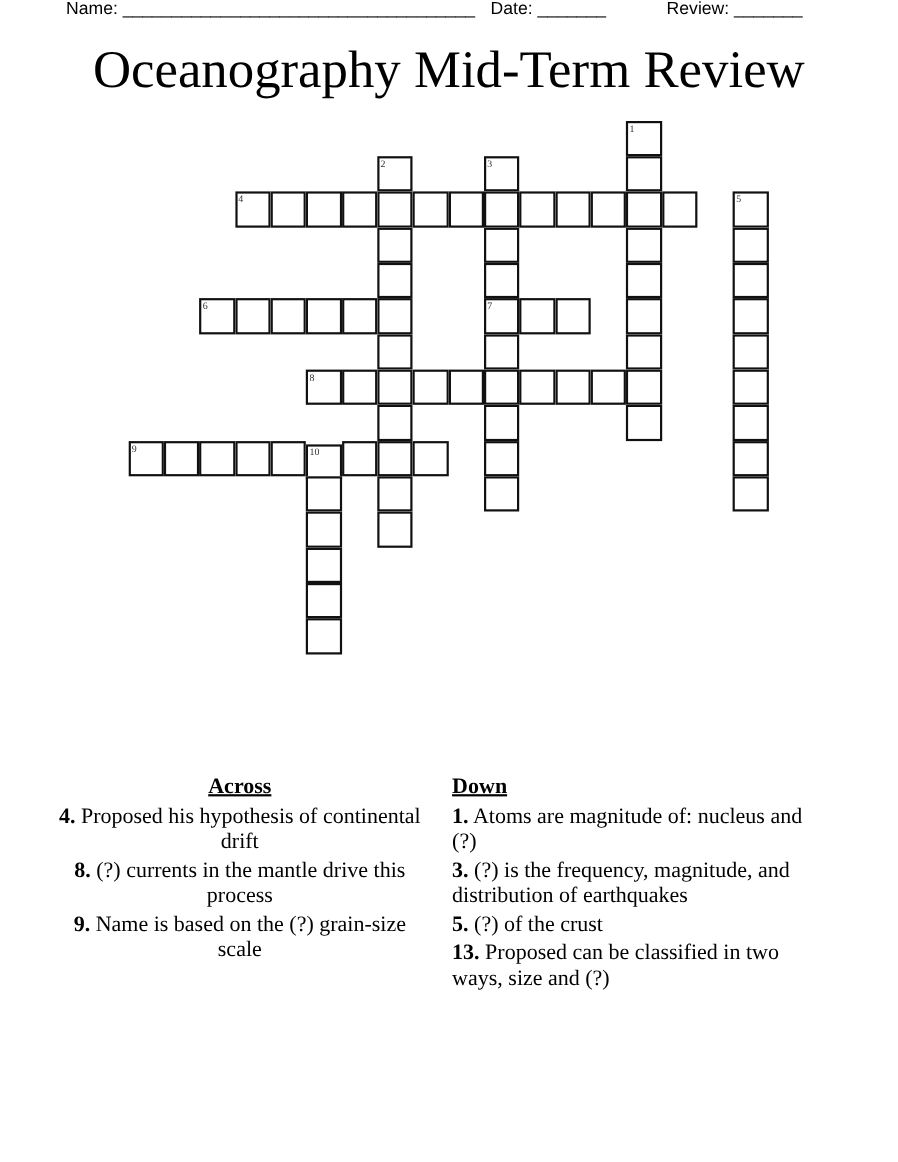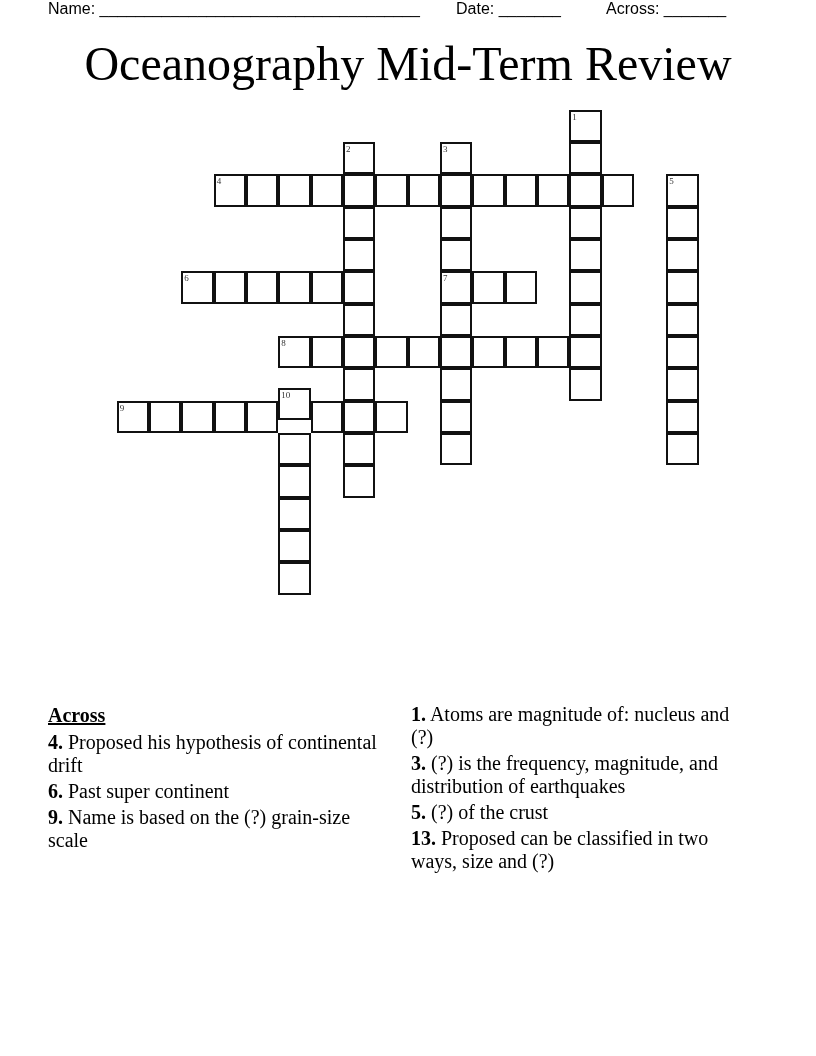--- a/index.html
+++ b/index.html
@@ -20,35 +20,35 @@
     border:2px solid #111; background:#fff;
   }
   .cell .num {
     position:absolute; top:0px; left:1px; font-family:"Liberation Serif", serif;
     font-size:9px; line-height:10px; color:#333;
   }
   .clues {
     position:absolute; top:703px; font-family:"Liberation Serif", serif;
     font-size:20px; line-height:23px;
   }
-  .clues.across { left:48px; width:340px; }
+  .clues.across { left:48px; width:340px;text-align:center; }
   .clues.down { left:411px; width:345px; }
   .clues h3 {
     margin:0 0 4px 0; font-size:20px; line-height:24px; font-weight:bold; text-decoration:underline;
   }
   .clue { margin:0 0 3px 0;font-family:Liberation Serif, serif; }
   .clue b { font-weight:bold; }
 </style>
 </head>
 <body>
 
 <div class="header-line">
-  <span style="left:0">Name: ____________________________________</span>
-  <span style="left:408px">Date: _______</span>
-  <span style="left:558px">Across: _______</span>
+  <span style="left:12px">Name: ____________________________________</span>
+  <span style="left:398px">Date: _______</span>
+  <span style="left:558px">Review: _______</span>
 </div>
 
 <div class="title">Oceanography Mid-Term Review</div>
 
 <div class="grid" id="grid">
     <div class="cell" style="left: 569.32px; top: 109.7px;">
       <span class="num">1</span>
     </div>
     <div class="cell" style="left: 569.32px; top: 142.03px;"></div>
     <div class="cell" style="left: 569.32px; top: 174.36px;"></div>
@@ -126,37 +126,38 @@
     <div class="cell" style="left: 472.33px; top: 336.01px;"></div>
     <div class="cell" style="left: 504.66px; top: 336.01px;"></div>
     <div class="cell" style="left: 536.99px; top: 336.01px;"></div>
     <div class="cell" style="left: 116.7px; top: 400.67px;">
       <span class="num">9</span>
     </div>
     <div class="cell" style="left: 149.03px; top: 400.67px;"></div>
     <div class="cell" style="left: 181.36px; top: 400.67px;"></div>
     <div class="cell" style="left: 213.69px; top: 400.67px;"></div>
     <div class="cell" style="left: 246.02px; top: 400.67px;"></div>
-    <div class="cell" style="left: 278.35px; top: 388px;">
+    <div class="cell" style="left: 278.35px; top: 404px;">
       <span class="num">10</span>
     </div>
     <div class="cell" style="left: 310.68px; top: 400.67px;"></div>
     <div class="cell" style="left: 375.34px; top: 400.67px;"></div>
     <div class="cell" style="left: 278.35px; top: 433px;"></div>
     <div class="cell" style="left: 278.35px; top: 465.33px;"></div>
     <div class="cell" style="left: 278.35px; top: 497.66px;"></div>
     <div class="cell" style="left: 278.35px; top: 529.99px;"></div>
     <div class="cell" style="left: 278.35px; top: 562.32px;"></div>
   </div>
 
 <div class="clues across">
   <h3>Across</h3>
   <div class="clue"><b>4.</b><span> Proposed his hypothesis of continental drift</span></div>
-  <div class="clue"><b>6.</b><span> Past super continent</span></div>
+  <div class="clue"><b>8.</b><span> (?) currents in the mantle drive this process</span></div>
   <div class="clue"><b>9.</b><span> Name is based on the (?) grain-size scale</span></div>
 </div>
 
 <div class="clues down">
+  <h3>Down</h3>
   <div class="clue"><b>1.</b><span> Atoms are magnitude of: nucleus and (?)</span></div>
   <div class="clue"><b>3.</b><span> (?) is the frequency, magnitude, and distribution of earthquakes</span></div>
   <div class="clue"><b>5.</b><span> (?) of the crust</span></div>
   <div class="clue"><b>13.</b><span> Proposed can be classified in two ways, size and (?)</span></div>
 </div>
 
 </body></html>

